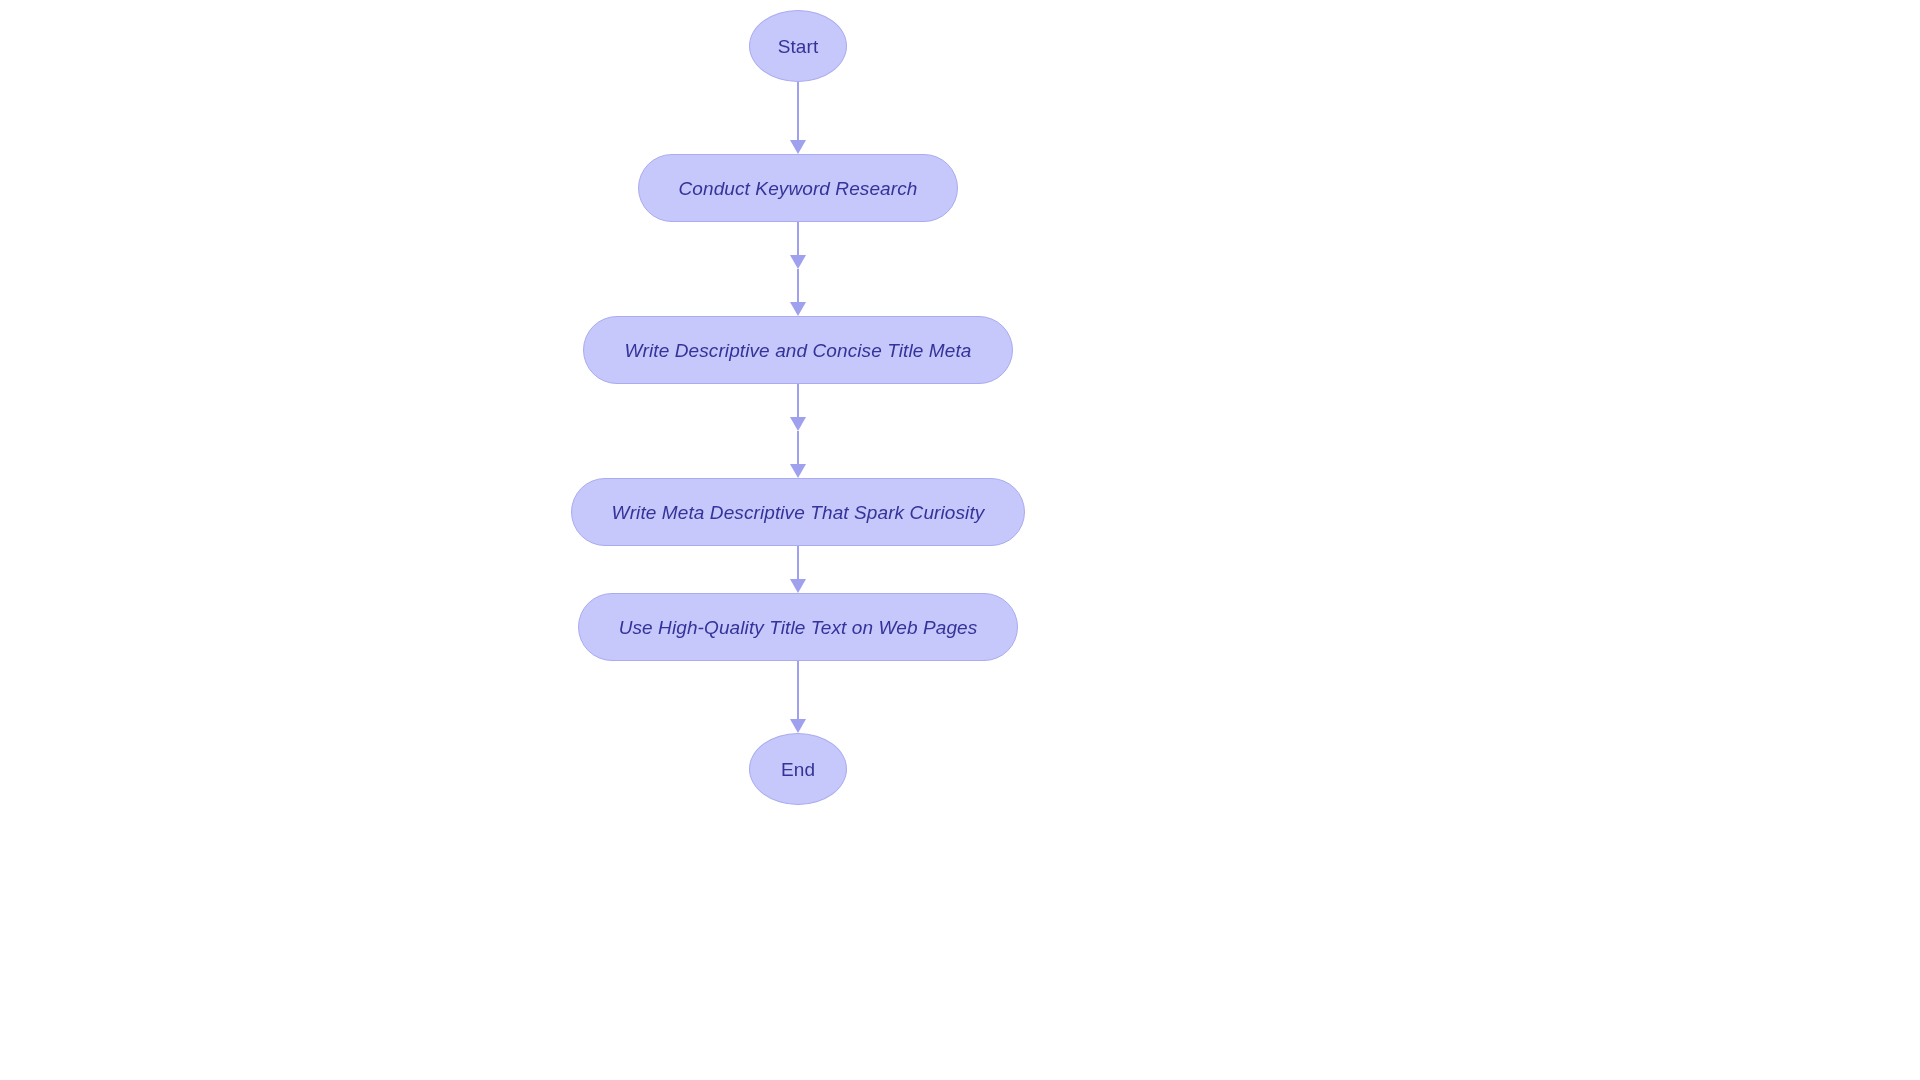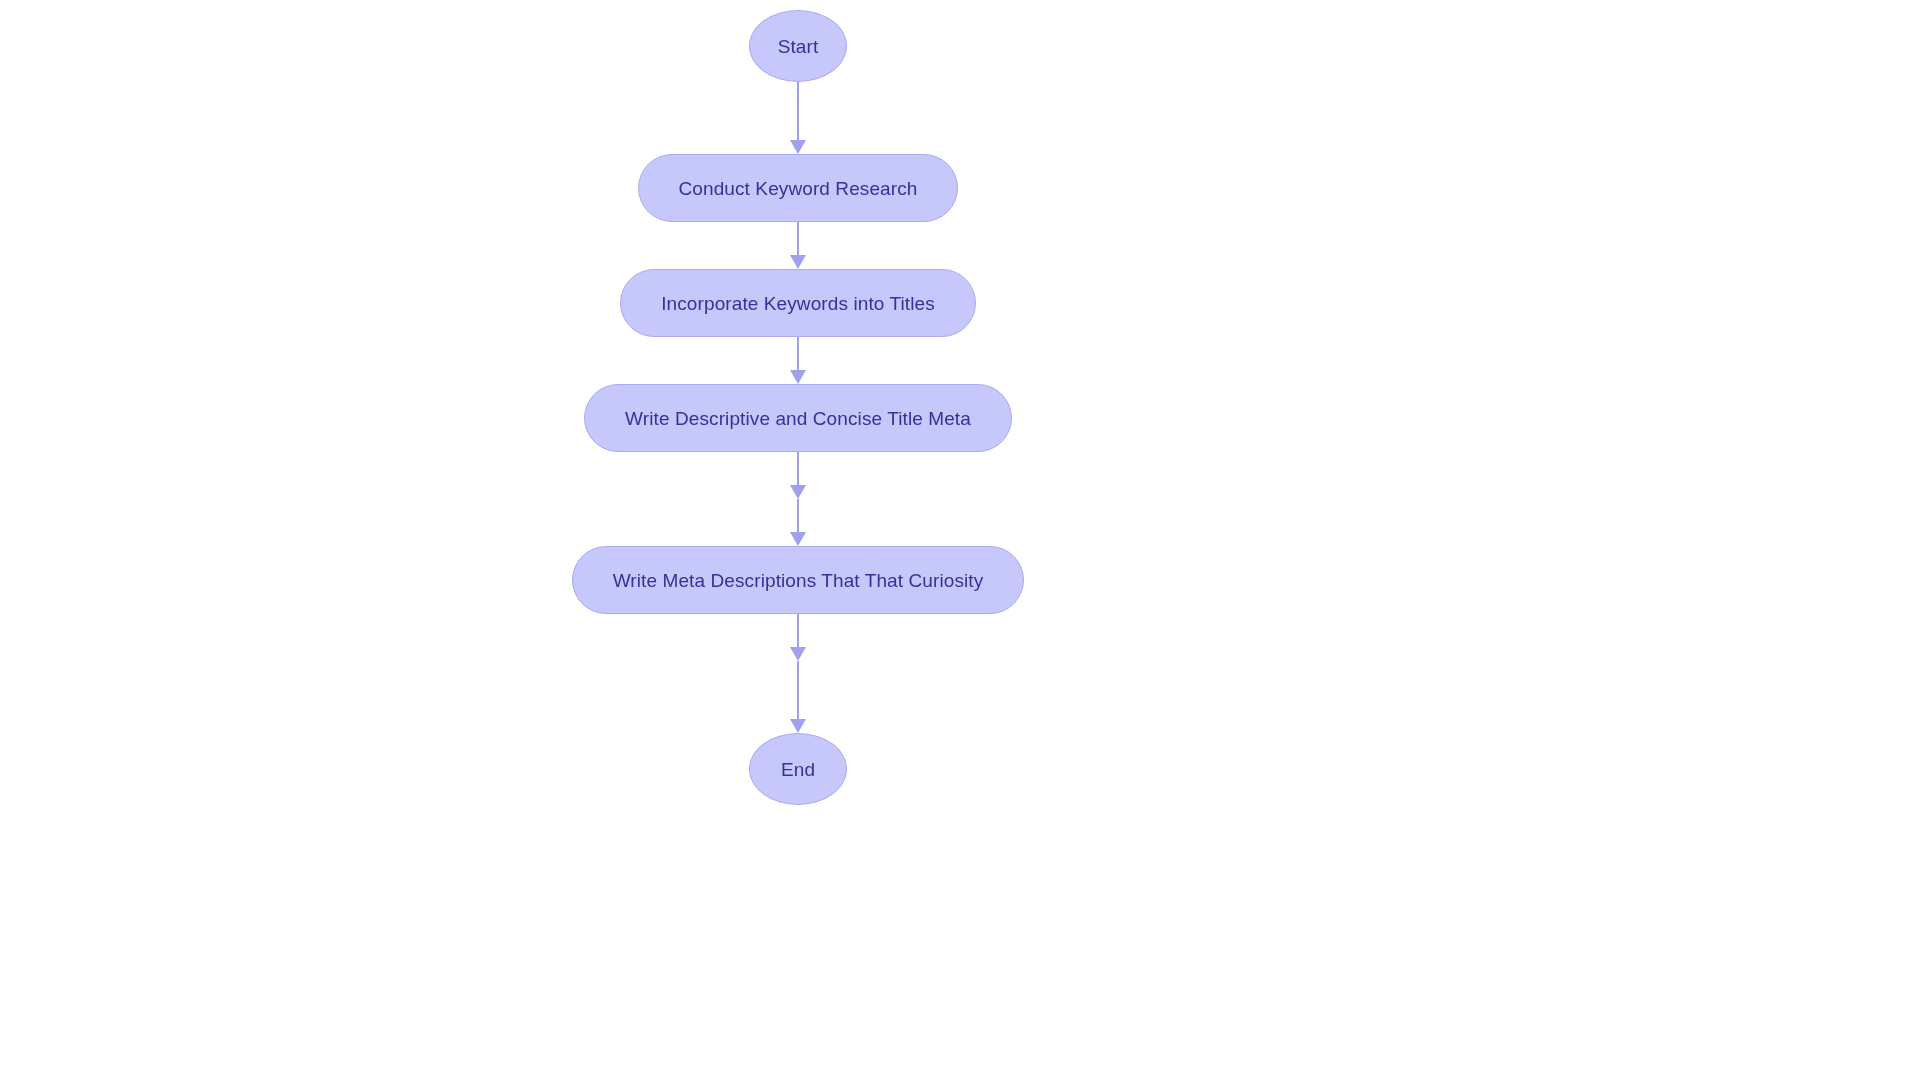--- a/index.html
+++ b/index.html
@@ -60,20 +60,21 @@
     border-radius: 50% / 50%;
     font-size: 19px;
   }
 
   
   .node.process {
     height: 68px;
     border-radius: 34px;
     font-size: 19px;
     padding: 0 40px;
+    font-style: italic;
   }
 
   
   .connector {
     position: relative;
     width: 24px;
     flex: none;
     display: block;
   }
   .connector .shaft {
@@ -118,23 +119,20 @@
 
     <div class="node process">
       <span class="node-label">Conduct Keyword Research</span>
     </div>
 
     <div class="connector gap-47">
       <span class="shaft"></span>
       <span class="head"></span>
     </div>
 
-    <div class="node process">
-      <span class="node-label">Incorporate Keywords into Titles</span>
-    </div>
 
     <div class="connector gap-47">
       <span class="shaft"></span>
       <span class="head"></span>
     </div>
 
     <div class="node process">
       <span class="node-label">Write Descriptive and Concise Title Meta</span>
     </div>
 
@@ -143,28 +141,31 @@
       <span class="head"></span>
     </div>
 
 
     <div class="connector gap-47">
       <span class="shaft"></span>
       <span class="head"></span>
     </div>
 
     <div class="node process">
-      <span class="node-label">Write Meta Descriptions That That Curiosity</span>
+      <span class="node-label">Write Meta Descriptive That Spark Curiosity</span>
     </div>
 
     <div class="connector gap-47">
       <span class="shaft"></span>
       <span class="head"></span>
     </div>
 
+    <div class="node process">
+      <span class="node-label">Use High-Quality Title Text on Web Pages</span>
+    </div>
 
     <div class="connector gap-72">
       <span class="shaft"></span>
       <span class="head"></span>
     </div>
 
     <div class="node terminal">
       <span class="node-label">End</span>
     </div>
 

